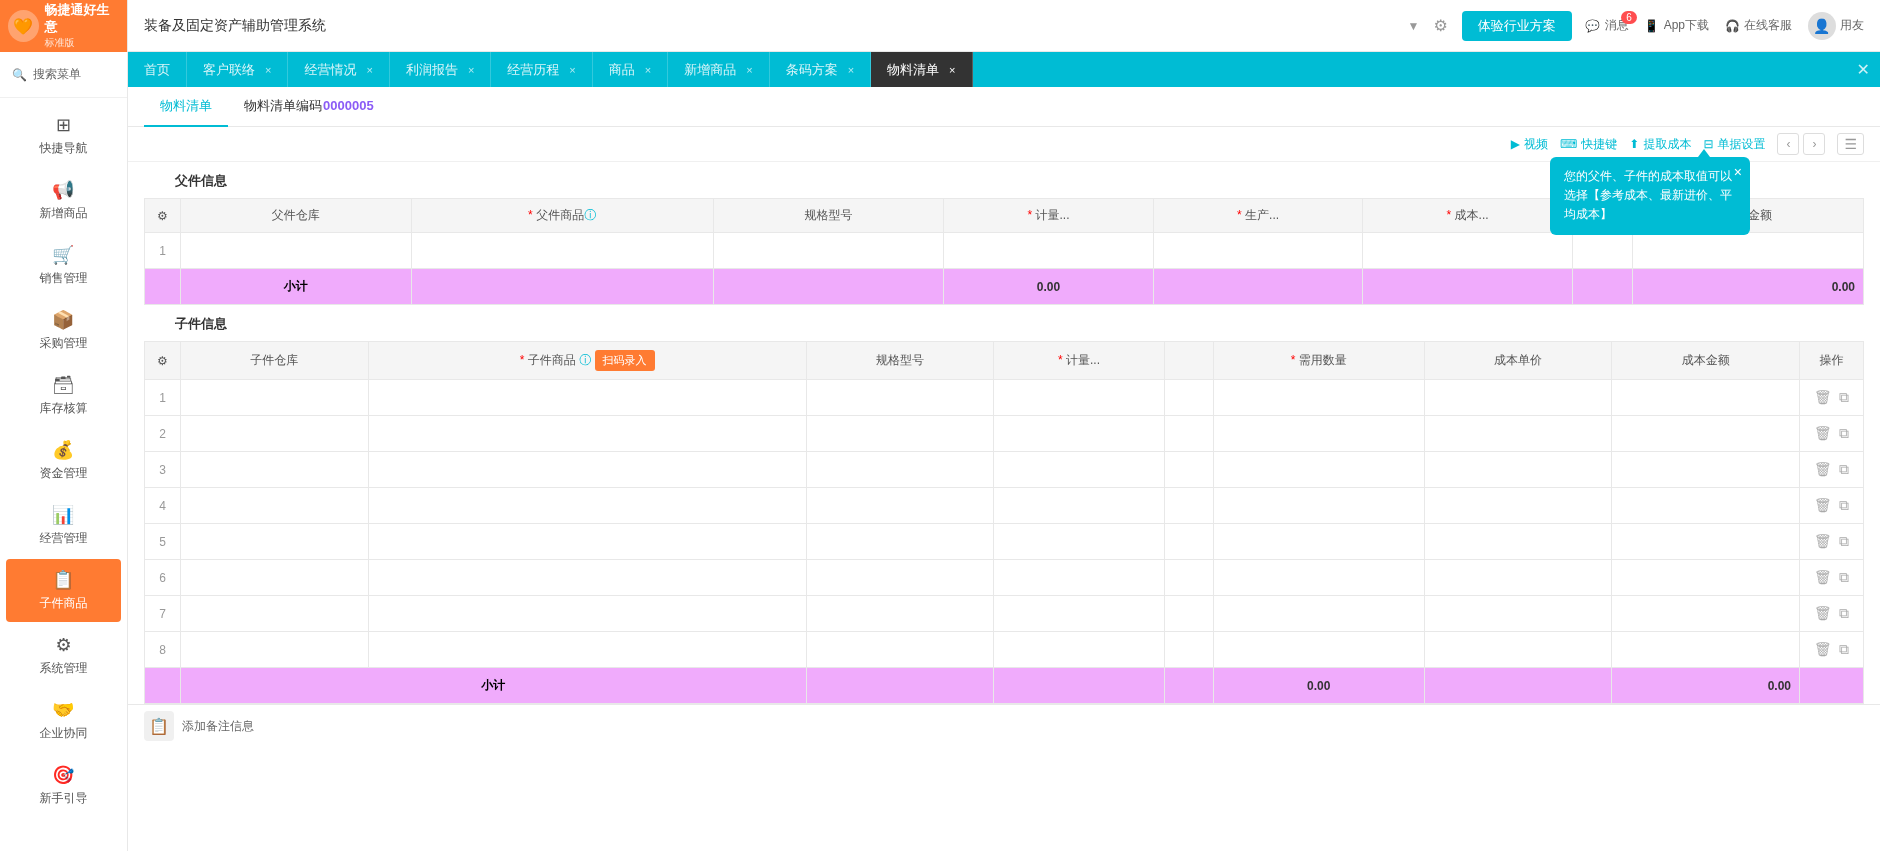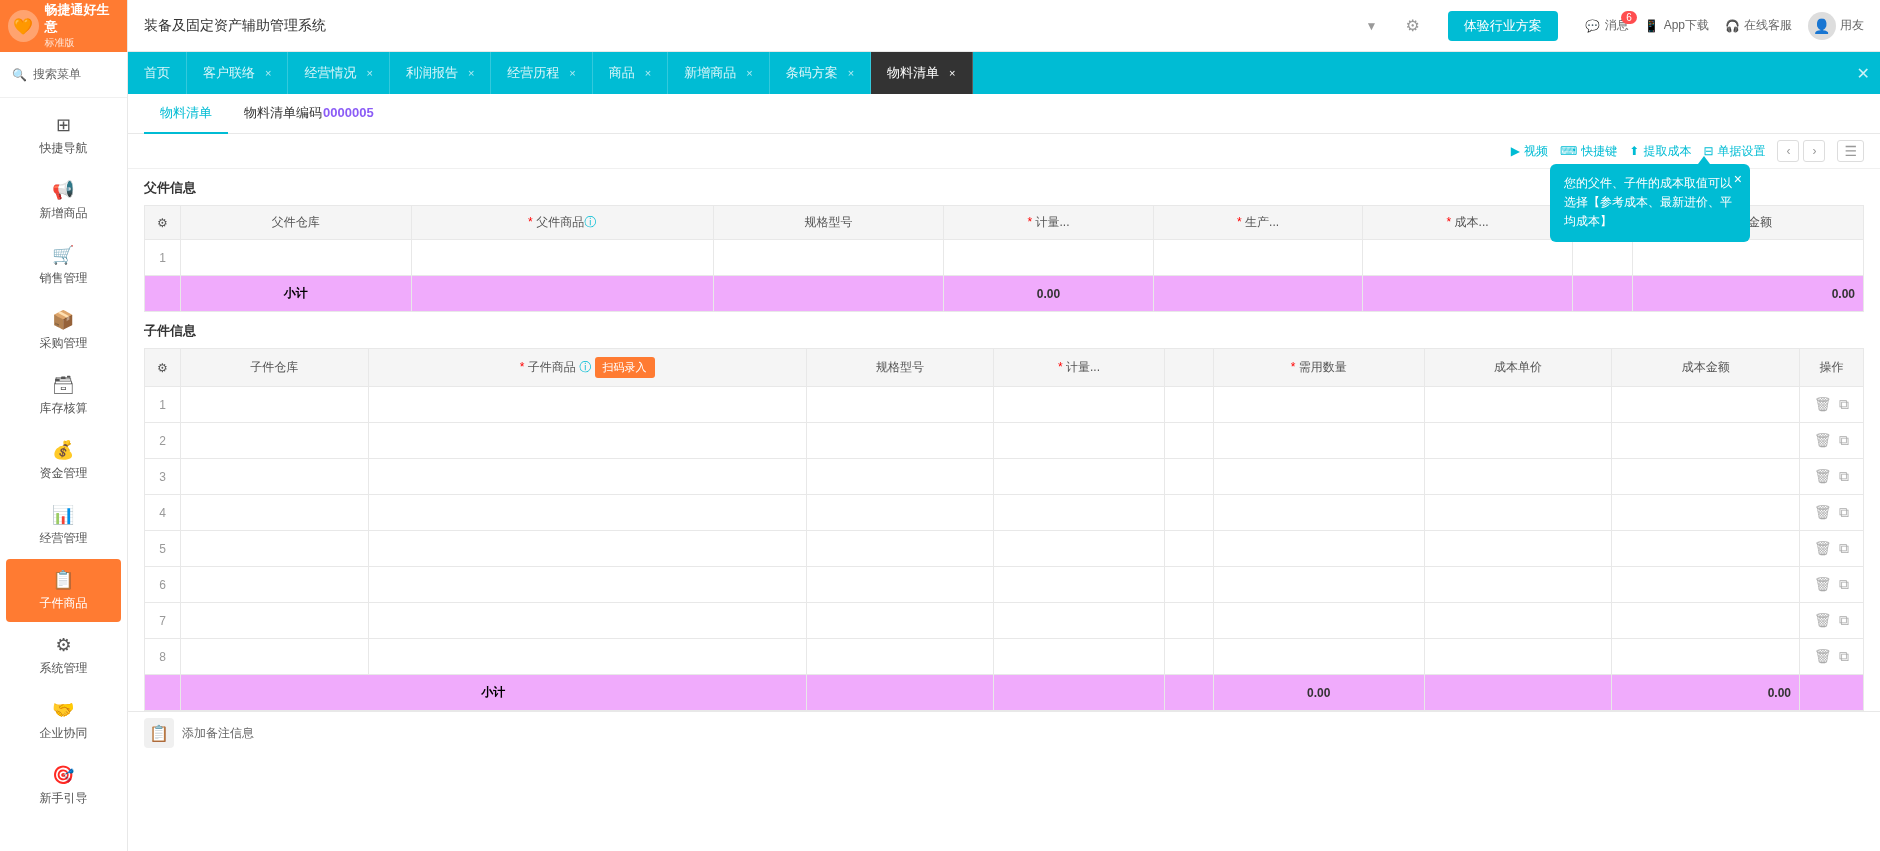--- a/index.html
+++ b/index.html
@@ -85,21 +85,21 @@
     }
 
     
     .topbar {
       height: 52px;
       background: #fff;
       border-bottom: 1px solid #e8e8e8;
       display: flex;
       align-items: center;
       padding: 0 16px;
-      gap: 28px;
+      gap: 14px;
     }
     .topbar-title { font-size: 14px; color: #333; flex: 1; }
     .topbar-actions { display: flex; align-items: center; gap: 16px; }
     .topbar-btn {
       background: #00bcd4;
       color: #fff;
       border: none;
       padding: 6px 16px;
       border-radius: 4px;
       cursor: pointer;
@@ -126,21 +126,21 @@
       border-radius: 50%;
       display: flex; align-items: center; justify-content: center;
       font-size: 14px;
     }
 
     
     .tabbar {
       background: #00bcd4;
       display: flex;
       align-items: stretch;
-      height: 42px;
+      height: 35px;
       overflow-x: auto;
     }
     .tab {
       display: flex;
       align-items: center;
       padding: 0 16px;
       color: rgba(255,255,255,0.85);
       cursor: pointer;
       font-size: 13px;
       white-space: nowrap;
@@ -214,20 +214,21 @@
 
     
     .section {
       padding: 0 16px 0;
     }
     .section-title {
       font-size: 13px;
       font-weight: bold;
       color: #333;
       padding: 10px 0 8px;
+      margin-left: 31px;
     }
 
     
     .data-table {
       width: 100%;
       border-collapse: collapse;
       font-size: 12px;
     }
     .data-table th {
       background: #f5f5f5;

